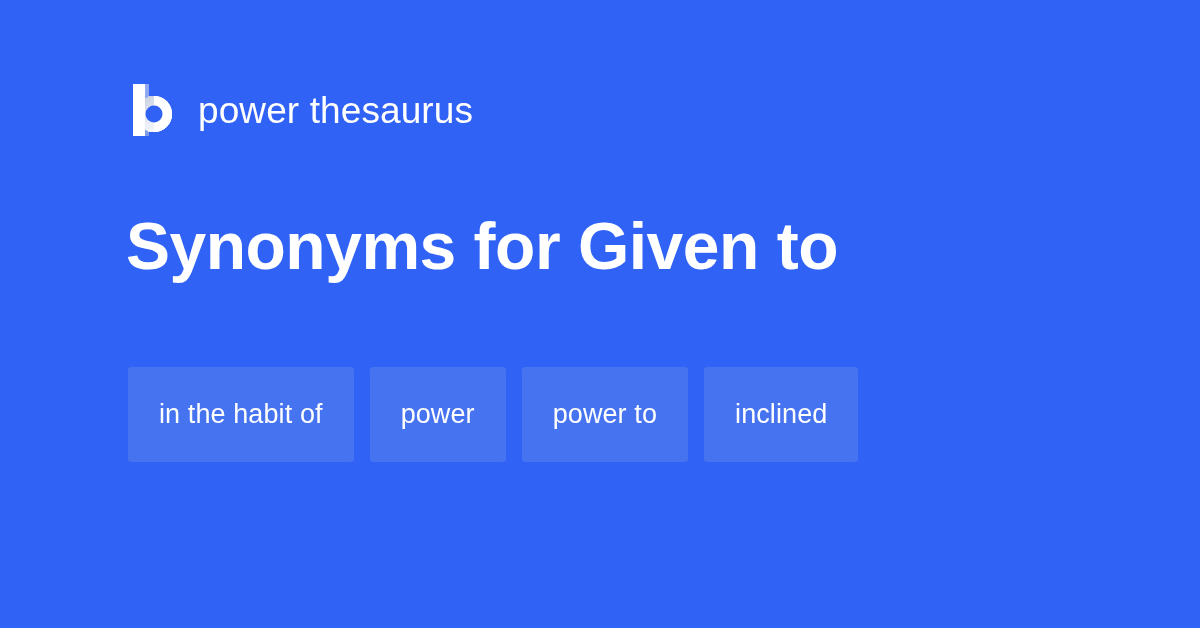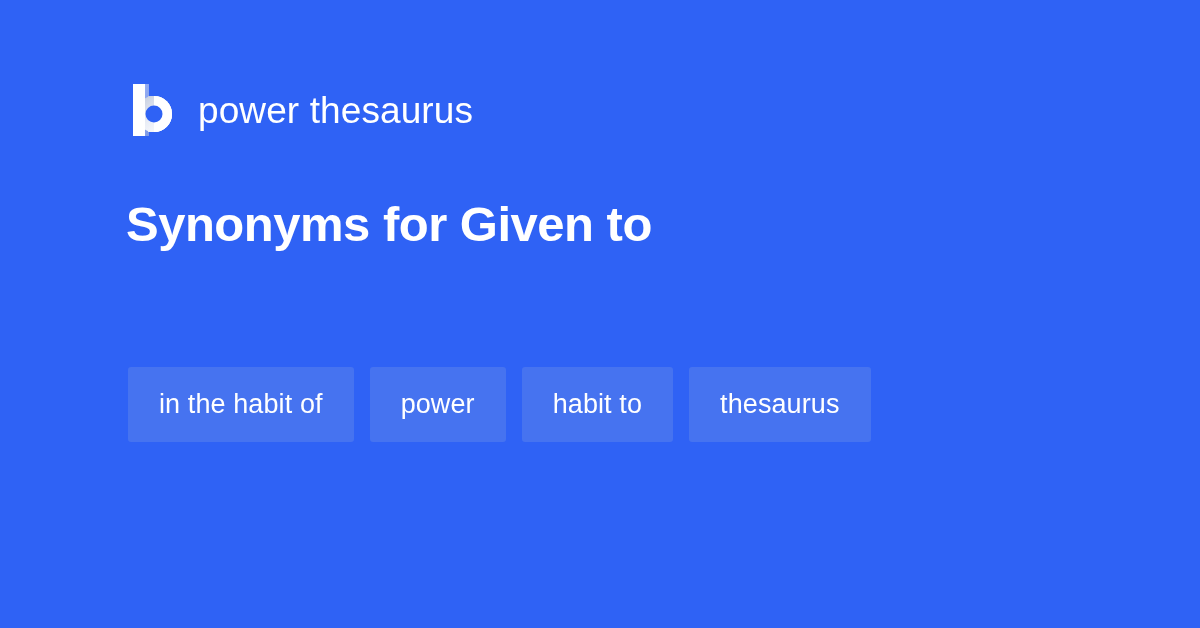--- a/index.html
+++ b/index.html
@@ -44,43 +44,43 @@
     line-height: 1;
     font-weight: 400;
     letter-spacing: 0.1px;
     white-space: nowrap;
   }
 
   
   .headline {
     position: absolute;
     left: 78px;
-    top: 196px;
+    top: 208px;
     color: #ffffff;
-    font-size: 49px;
+    font-size: 66px;
     font-weight: 700;
     line-height: 1.16;
     letter-spacing: -0.5px;
     white-space: nowrap;
     margin: 0;
   }
 
   
   .chips {
     position: absolute;
     left: 80px;
     top: 367px;
     width: 1040px;
     display: flex;
     flex-wrap: wrap;
     gap: 16px 16px;
     align-content: flex-start;
   }
   .chip {
-    height: 75px;
+    height: 95px;
     box-sizing: border-box;
     background: #4673f0;
     border-radius: 3px;
     display: flex;
     align-items: center;
     justify-content: center;
     padding: 0 31px;
     color: #ffffff;
     font-size: 27px;
     font-weight: 400;
@@ -123,17 +123,17 @@
       </svg>
     </span>
     <span class="brand-name">power thesaurus</span>
   </div>
 
   <h1 class="headline">Synonyms for Given to</h1>
 
   <div class="chips">
     <div class="chip">in the habit of</div>
     <div class="chip">power</div>
-    <div class="chip">habit to</div>
-    <div class="chip">thesaurus</div>
+    <div class="chip">power to</div>
+    <div class="chip">inclined</div>
   </div>
 
 </div>
 
 </body></html>

